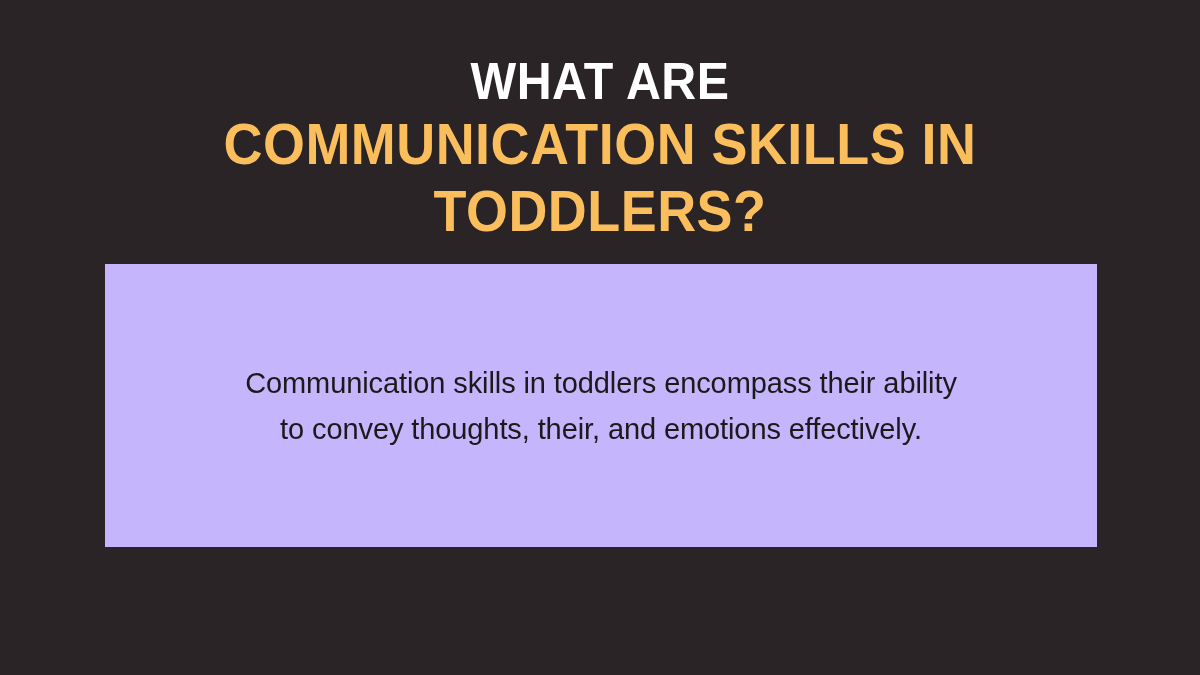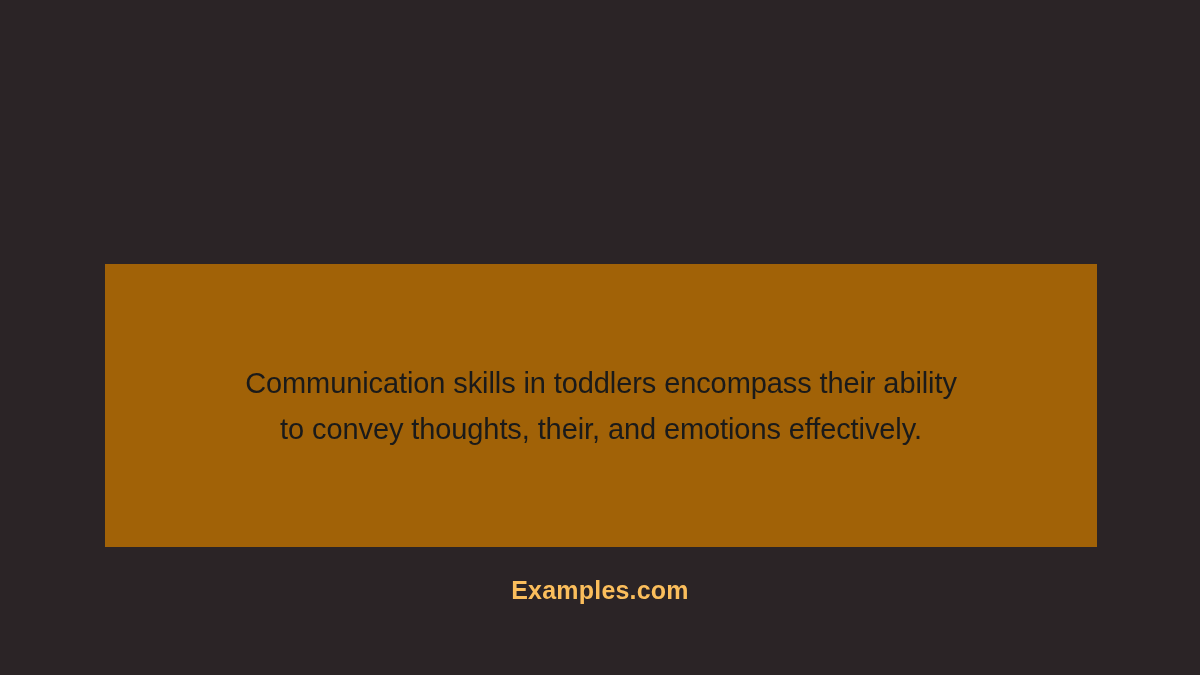--- a/index.html
+++ b/index.html
@@ -62,21 +62,21 @@
     margin-top: 2px;
   }
 
   
   .body-panel {
     position: absolute;
     left: 105px;
     top: 264px;
     width: 992px;
     height: 283px;
-    background: #a16207;
+    background: #c4b5fd;
     display: flex;
     align-items: center;
     justify-content: center;
     box-sizing: border-box;
     padding: 0 52px;
   }
 
   .body-text {
     color: #1A1A1A;
     font-family: "Liberation Sans", sans-serif;
@@ -108,25 +108,27 @@
     font-weight: bold;
     font-size: 25px;
     letter-spacing: 0.2px;
   }
 </style>
 </head>
 <body>
 
 <div class="slide">
 
+  <div class="title-block">
+    <span class="title-line title-line-1">WHAT ARE</span>
+    <span class="title-line title-line-2">COMMUNICATION SKILLS IN</span>
+    <span class="title-line title-line-3">TODDLERS?</span>
+  </div>
 
   <div class="body-panel">
     <p class="body-text">
       <span class="ln">Communication skills in toddlers encompass their ability</span>
       <span class="ln">to convey thoughts, their, and emotions effectively.</span>
     </p>
   </div>
 
-  <div class="footer">
-    <span class="brand">Examples.com</span>
-  </div>
 
 </div>
 
 </body></html>

